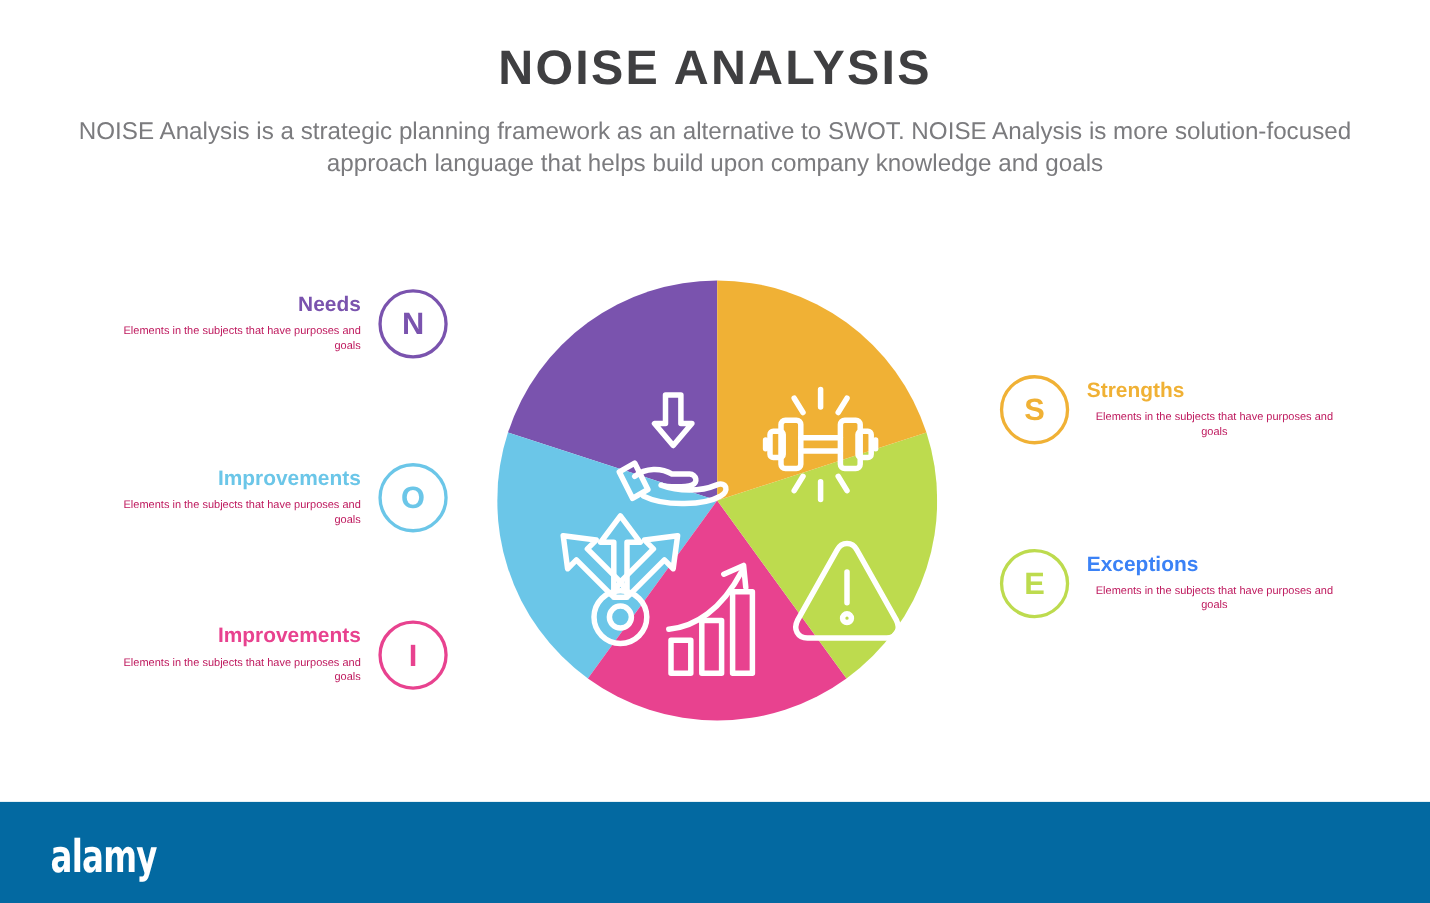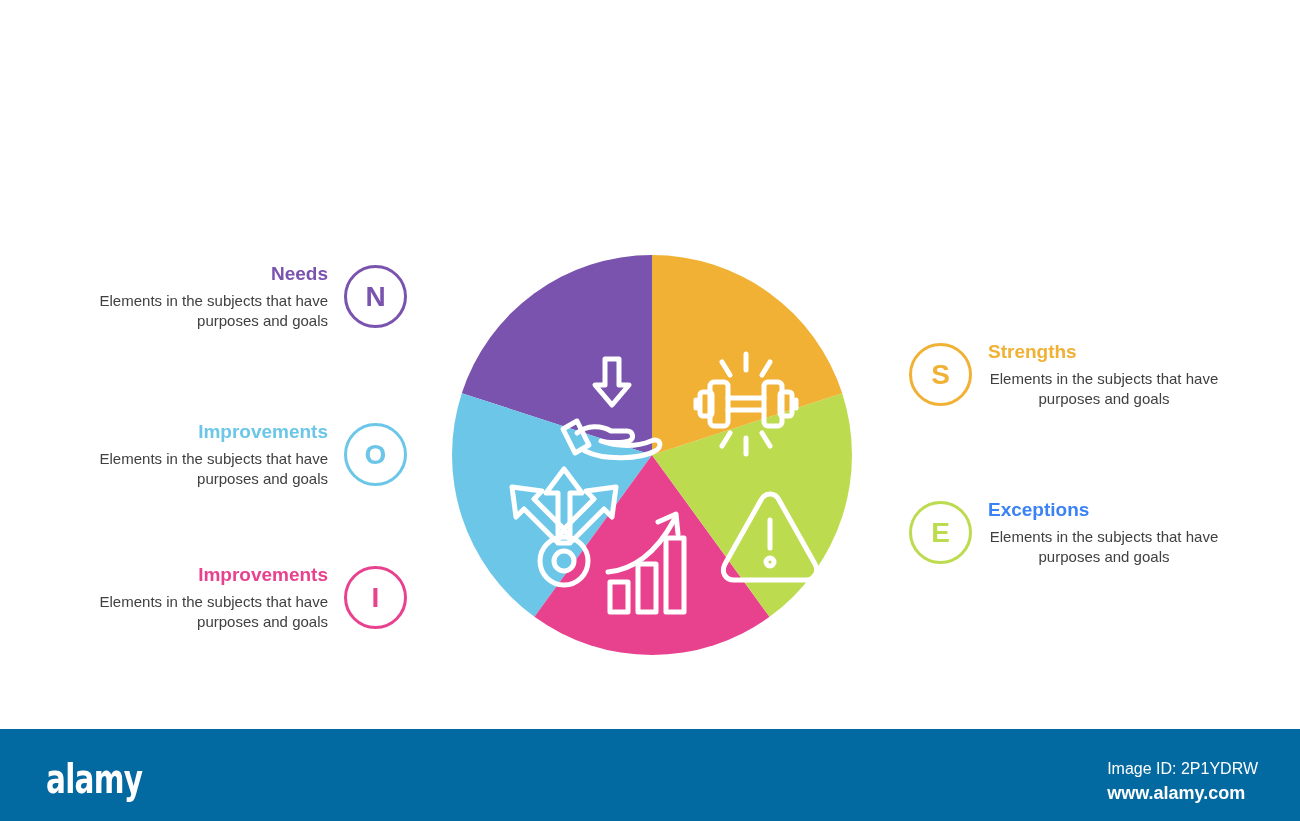--- a/index.html
+++ b/index.html
@@ -45,23 +45,23 @@
   .right .txt { align-items: flex-start; text-align: center; width: 232px; margin-left: 16px; }
 
   .head {
     font-size: 19px;
     font-weight: bold;
     line-height: 1.2;
     margin-bottom: 5px;
     white-space: nowrap;
   }
   .desc {
-    font-size: 15px;
+    font-size: 10px;
     line-height: 1.32;
-    color: #404040;
+    color: #be185d;
     font-weight: 400;
   }
 
   .badge {
     width: 63px; height: 63px;
     border-radius: 50%;
     border: 3px solid currentColor;
     display: flex; align-items: center; justify-content: center;
     flex: 0 0 auto;
   }
@@ -97,20 +97,24 @@
     color: #ffffff;
   }
   .img-id { font-size: 16px; font-weight: 400; line-height: 1.45; }
   .img-url { font-size: 18px; font-weight: bold; line-height: 1.45; }
 </style>
 </head>
 <body>
 
 <div id="page">
 
+  <div class="header">
+    <div class="title">NOISE ANALYSIS</div>
+    <div class="subtitle">NOISE Analysis is a strategic planning framework as an alternative to SWOT. NOISE Analysis is more solution-focused approach language that helps build upon company knowledge and goals</div>
+  </div>
 
   <div class="block left" style="left:96px; top:263px;">
     <div class="txt">
       <div class="head" style="color:#7a53ae;">Needs</div>
       <div class="desc">Elements in the subjects that have purposes and goals</div>
     </div>
     <div class="badge" style="color:#7a53ae;">
       <span>N</span>
     </div>
   </div>
@@ -226,19 +230,15 @@
 
           <circle cx="60" cy="96" r="24"></circle>
           <circle cx="60" cy="96" r="10"></circle>
         </g>
       </g>
     </svg>
   </div>
 
   <div class="footer">
     <div class="alamy-logo">alamy</div>
-    <div class="footer-right">
-      <div class="img-id">Image ID: 2P1YDRW</div>
-      <div class="img-url">www.alamy.com</div>
-    </div>
   </div>
 
 </div>
 
 </body></html>

